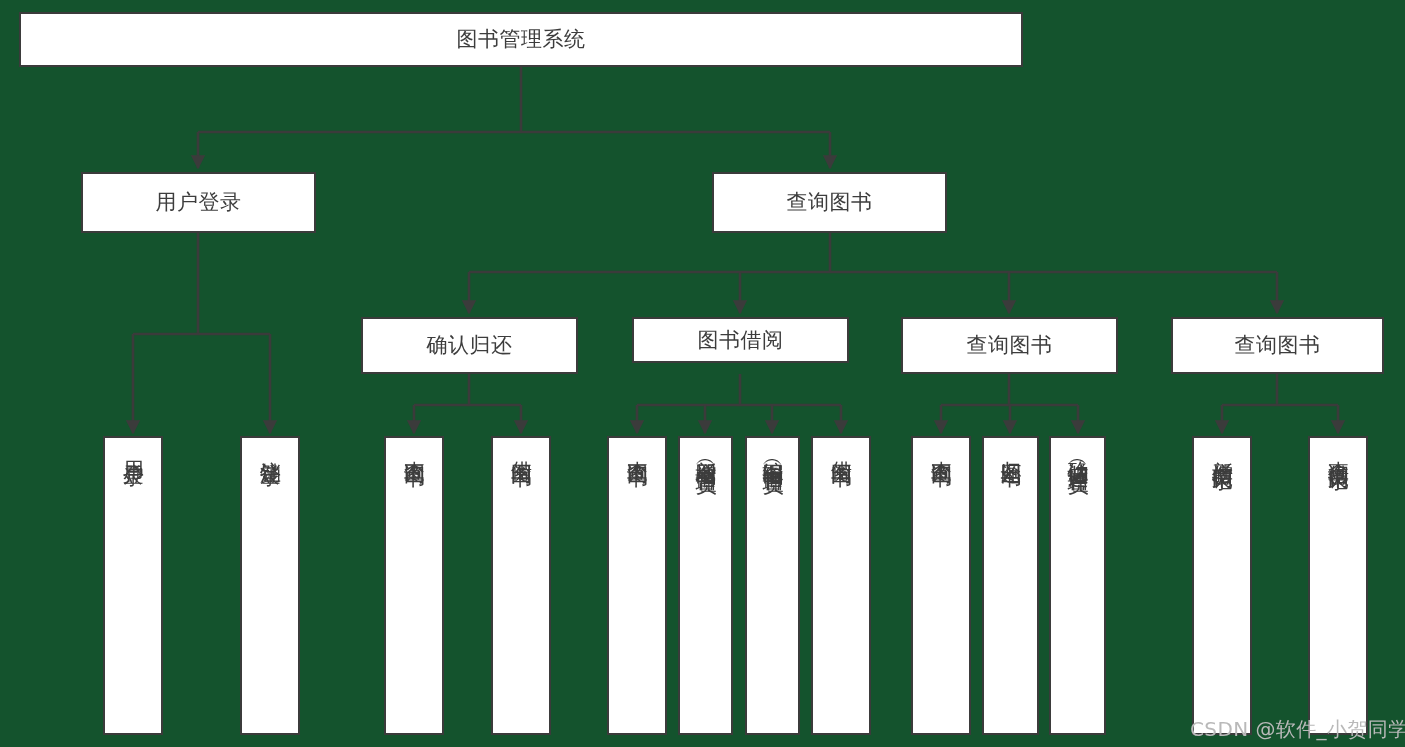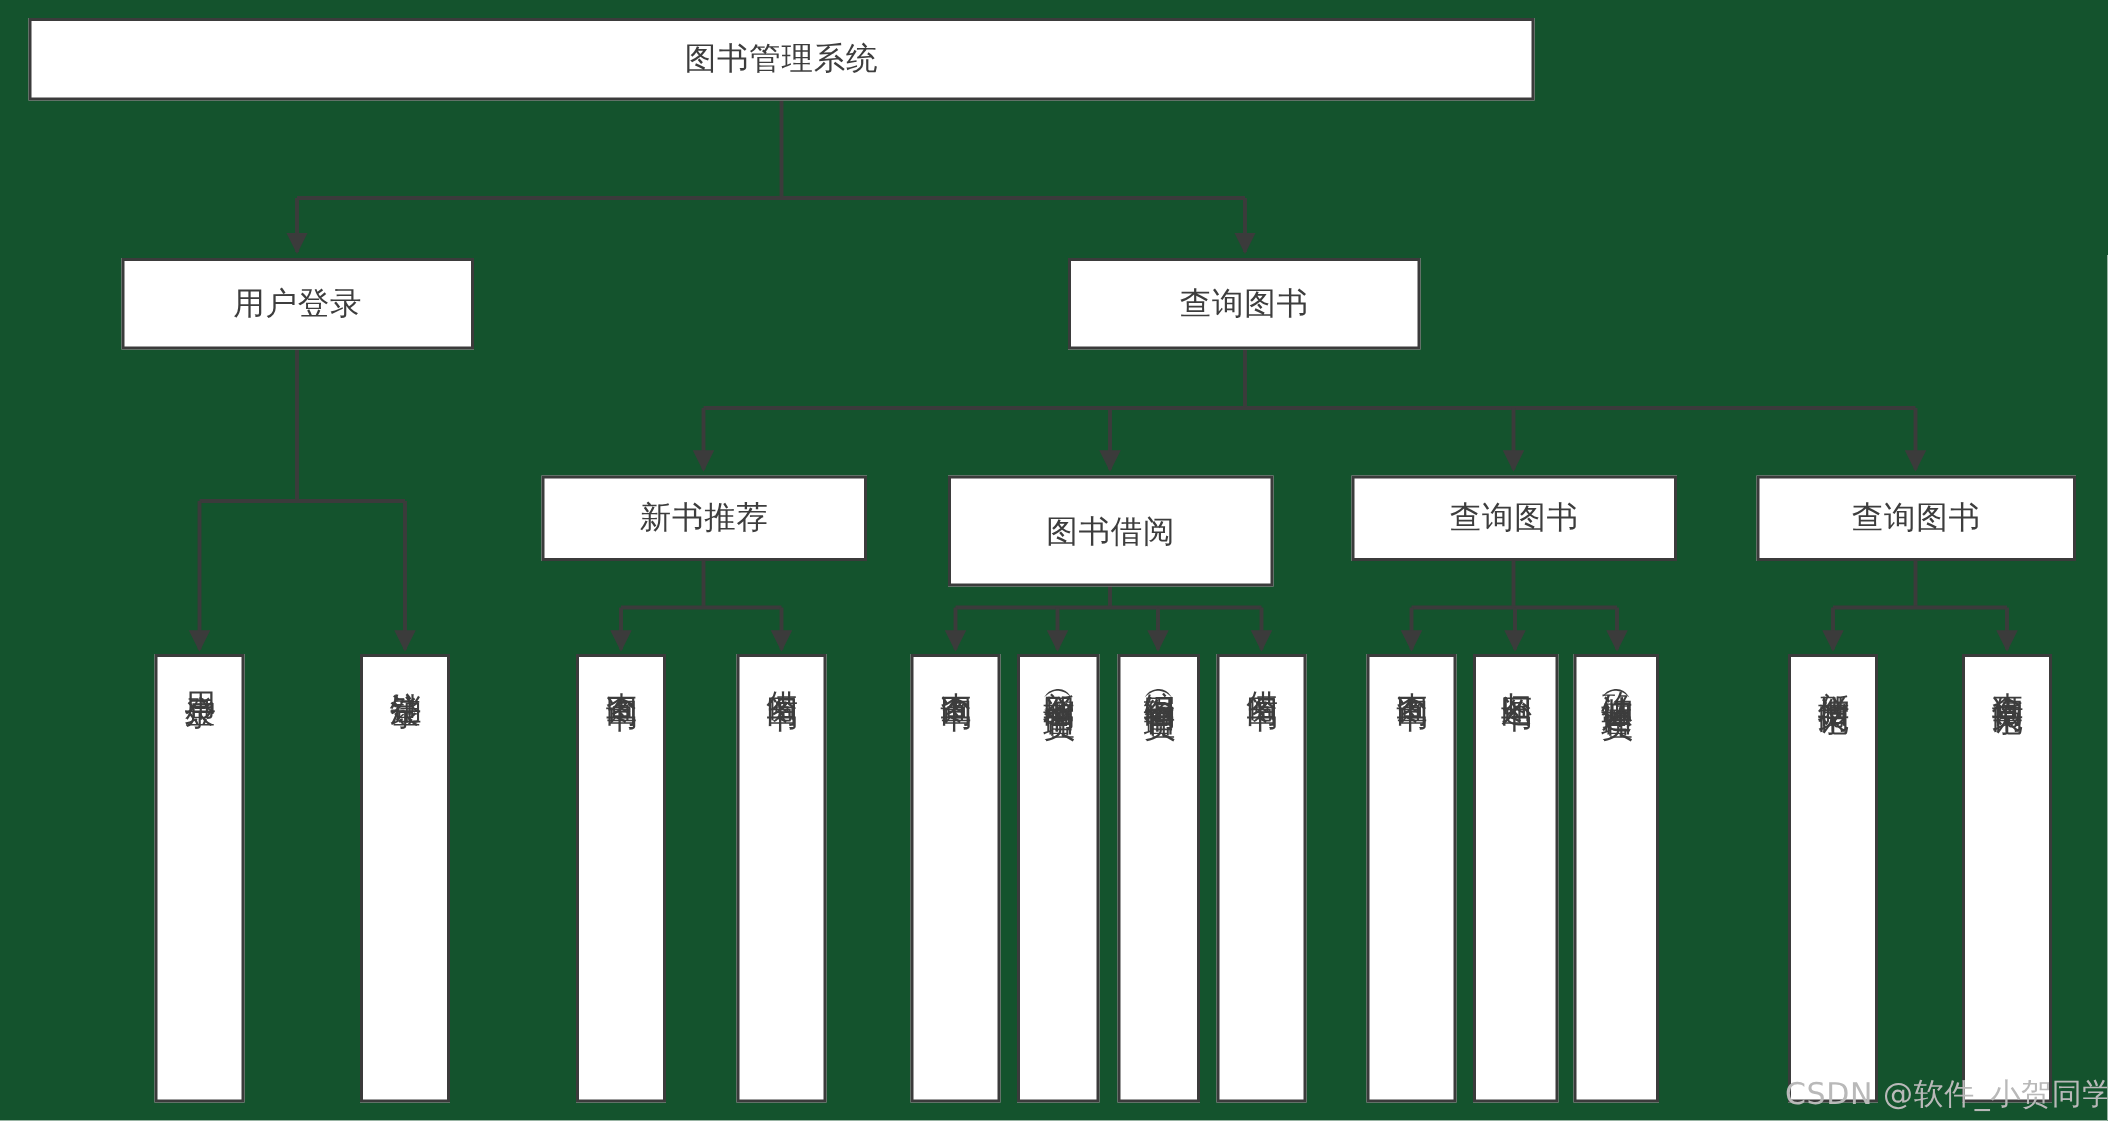--- a/index.html
+++ b/index.html
@@ -130,23 +130,23 @@
   </div>
 
   <div class="node h" style="left:81px; top:172px; width:235px; height:61px;">
     <span class="node-label">用户登录</span>
   </div>
   <div class="node h" style="left:712px; top:172px; width:235px; height:61px;">
     <span class="node-label">查询图书</span>
   </div>
 
   <div class="node h" style="left:361px; top:317px; width:217px; height:57px;">
-    <span class="node-label">新书推荐</span>
-  </div>
-  <div class="node h" style="left:632px; top:317px; width:217px; height:74px;">
+    <span class="node-label">确认归还</span>
+  </div>
+  <div class="node h" style="left:632px; top:317px; width:217px; height:46px;">
     <span class="node-label">图书借阅</span>
   </div>
   <div class="node h" style="left:901px; top:317px; width:217px; height:57px;">
     <span class="node-label">查询图书</span>
   </div>
   <div class="node h" style="left:1171px; top:317px; width:213px; height:57px;">
     <span class="node-label">查询图书</span>
   </div>
 
   <div class="node v" style="left:103px; top:436px; width:60px; height:299px;">

